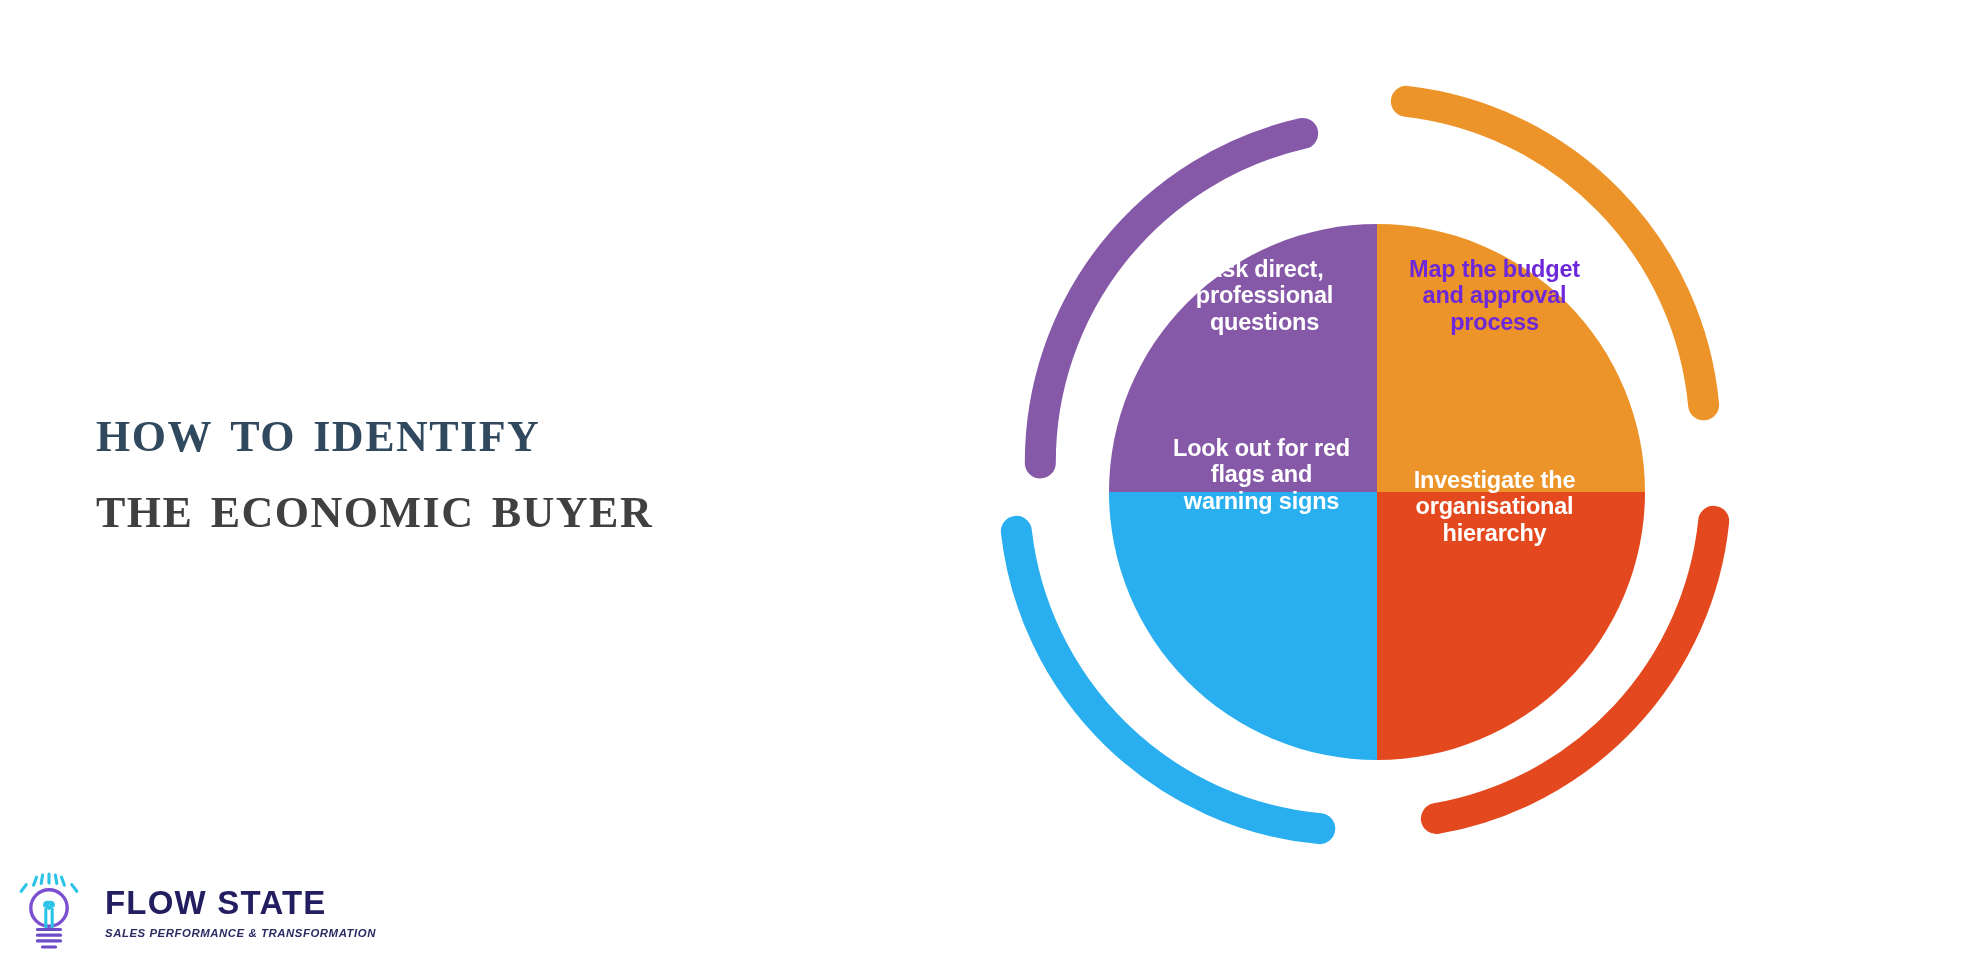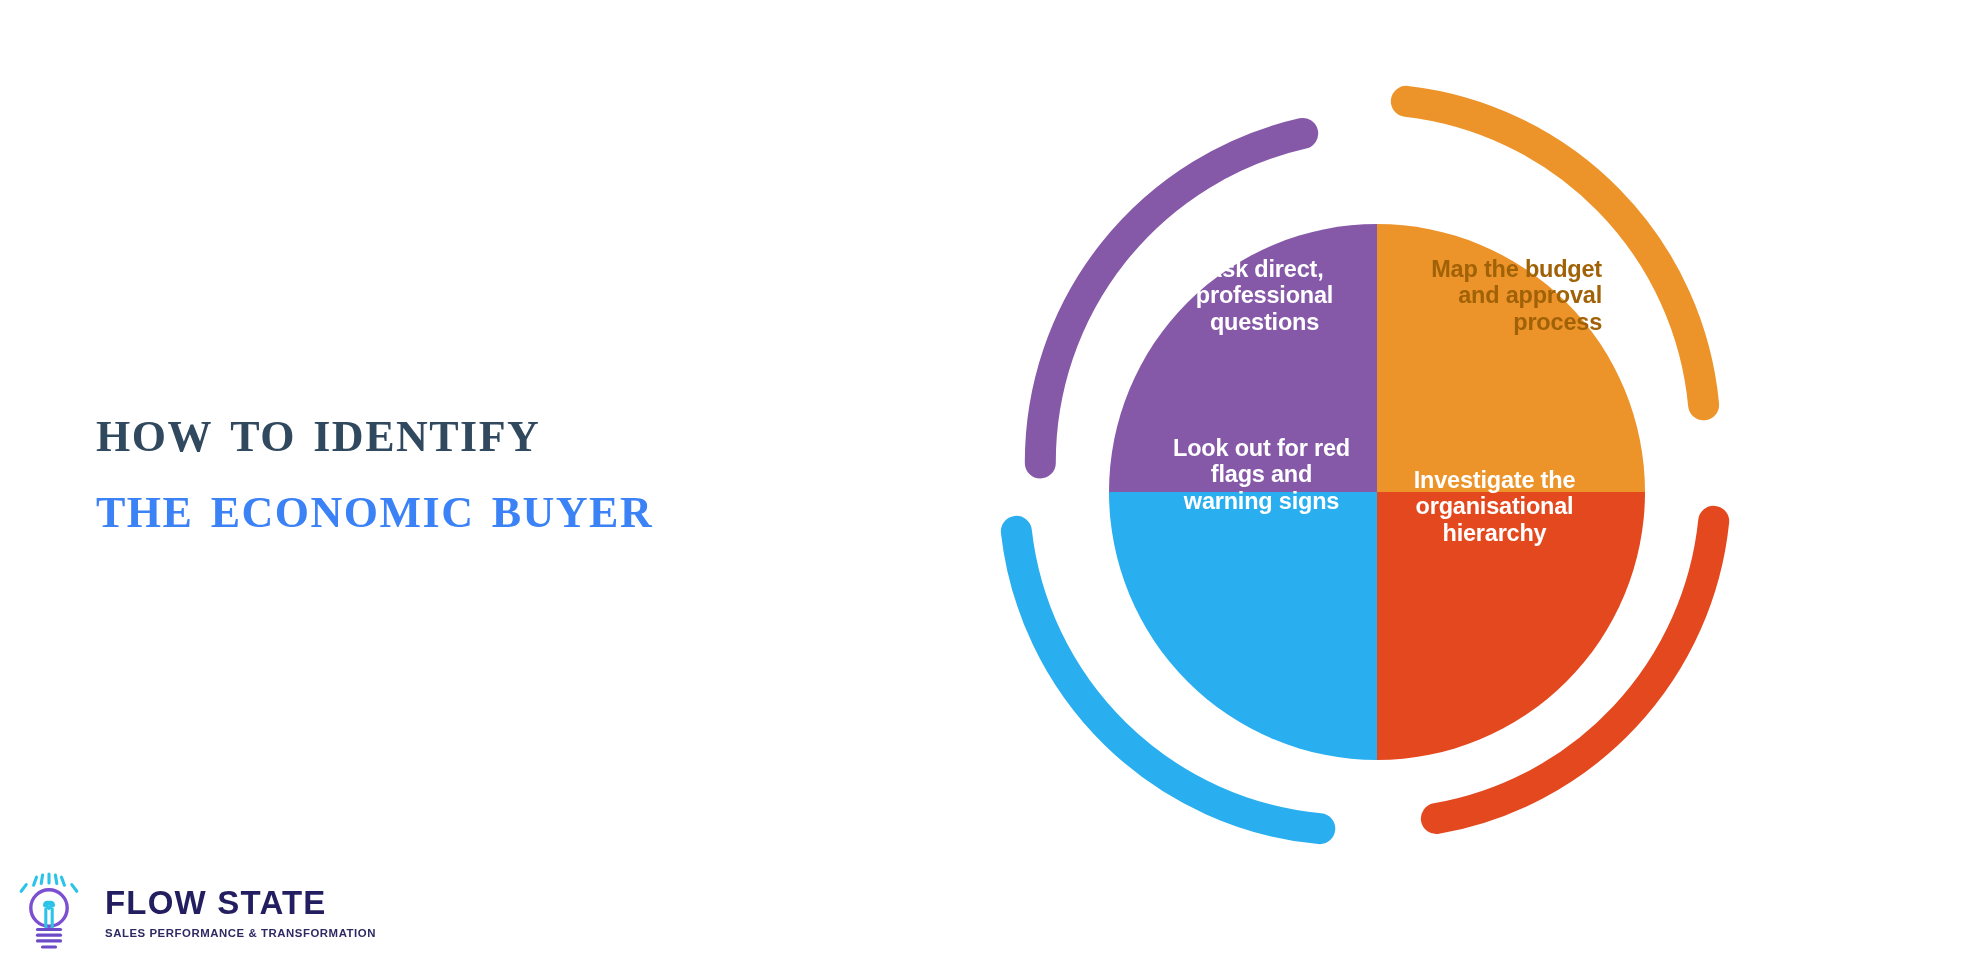--- a/index.html
+++ b/index.html
@@ -65,20 +65,21 @@
     line-height: 1;
   }
   .logo-tagline {
     font-family: "Liberation Sans", sans-serif;
     font-weight: 700;
     font-size: 11.4px;
     letter-spacing: 0.55px;
     color: #2d2a63;
     line-height: 1;
     margin-top: 9px;
+    font-style: italic;
   }
 
   
   .diagram {
     position: absolute;
     left: 987px;
     top: 72px;
     width: 800px;
     height: 800px;
     text-decoration: underline;
@@ -102,21 +103,21 @@
   .quad-label.q-bl { left: 162px; top: 363px; width: 225px; }
   .quad-label.q-br { left: 400px; top: 363px; width: 215px; }
 </style>
 </head>
 <body>
 
 <div id="canvas">
 
   <div class="headline">
     <div class="headline-line l1" style="color: rgb(49, 73, 95);">How to Identify</div>
-    <div class="headline-line l2" style="color: #3b82f6;">the Economic Buyer</div>
+    <div class="headline-line l2" style="color: #404040;">the Economic Buyer</div>
   </div>
 
   <div class="diagram">
     <svg viewBox="0 0 800 800" xmlns="http://www.w3.org/2000/svg">
 
       <path id="arcTL" fill="none" stroke-linecap="round" stroke-width="31" d="M 53.32 390.90 A 337 337 0 0 1 315.70 61.43" stroke="#8659A8"></path>
 
       <path id="arcTR" fill="none" stroke-linecap="round" stroke-width="31" d="M 419.37 29.35 A 337 337 0 0 1 716.60 332.77" stroke="#EC9429"></path>
 
       <path id="arcBR" fill="none" stroke-linecap="round" stroke-width="31" d="M 726.68 449.37 A 337 337 0 0 1 449.37 746.60" stroke="#E4481F"></path>
@@ -125,21 +126,21 @@
 
       <path id="quadTL" d="M 390 420 L 390 152 A 268 268 0 0 0 122 420 Z" fill="#8659A8"></path>
       <path id="quadTR" d="M 390 420 L 658 420 A 268 268 0 0 0 390 152 Z" fill="#EC9429"></path>
       <path id="quadBL" d="M 390 420 L 122 420 A 268 268 0 0 0 390 688 Z" fill="#29AEEF"></path>
       <path id="quadBR" d="M 390 420 L 390 688 A 268 268 0 0 0 658 420 Z" fill="#E4481F"></path>
     </svg>
 
     <div class="quad-label q-tl" style="color: rgb(255, 255, 255);">Ask direct,
 professional
 questions</div>
-    <div class="quad-label q-tr" style="color: #a16207; text-align: right;">Map the budget
+    <div class="quad-label q-tr" style="color: #6d28d9;">Map the budget
 and approval
 process</div>
     <div class="quad-label q-bl" style="color: rgb(255, 255, 255);">Look out for red
 flags and
 warning signs</div>
     <div class="quad-label q-br" style="color: rgb(255, 255, 255); margin-top: 32px;">Investigate the
 organisational
 hierarchy</div>
   </div>
 

